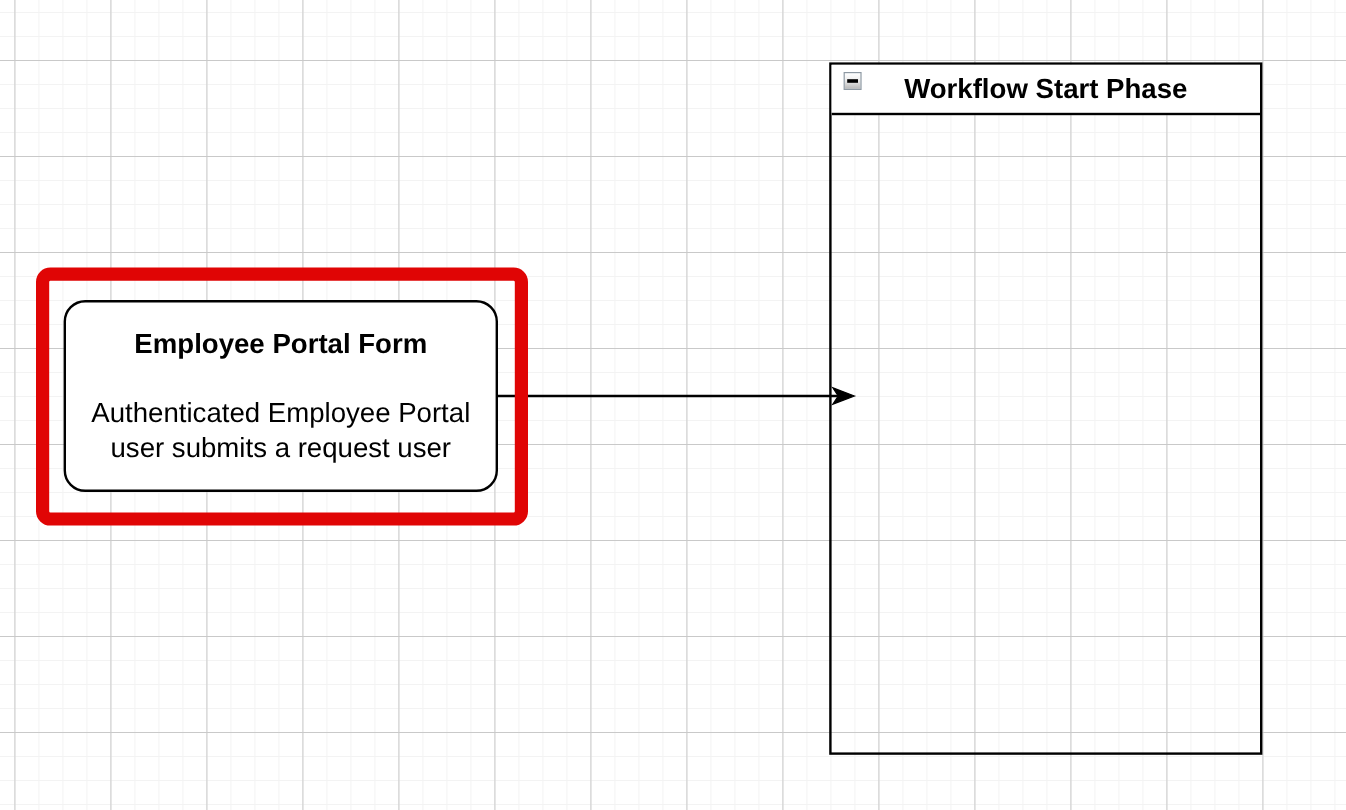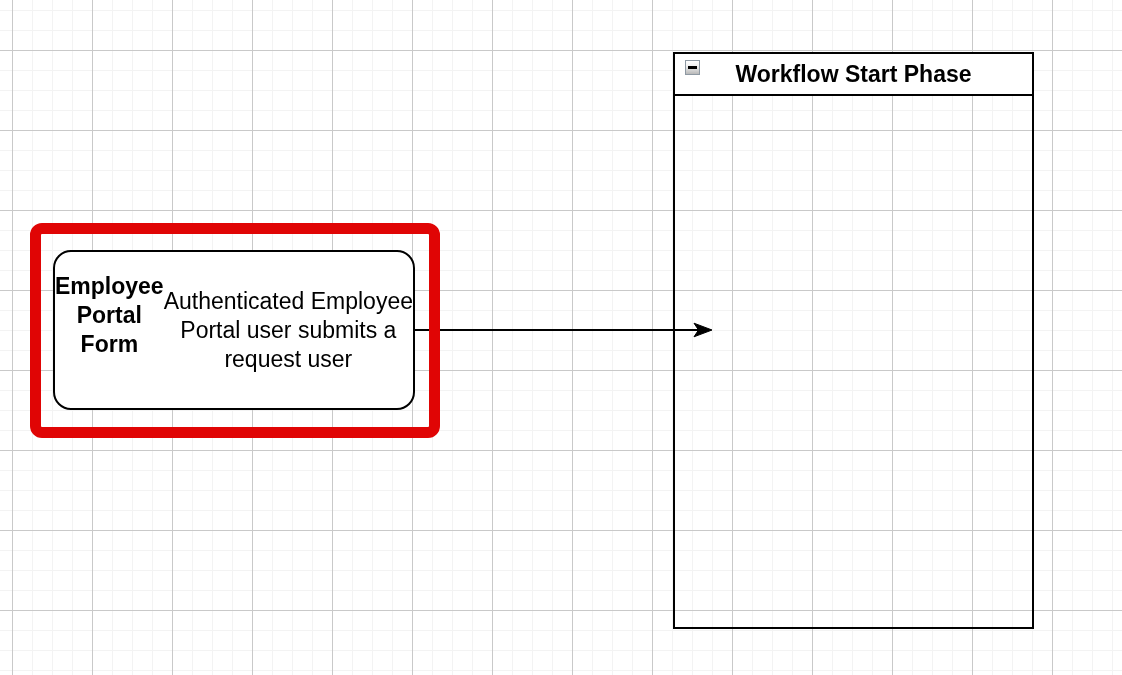--- a/index.html
+++ b/index.html
@@ -28,21 +28,21 @@
     left: 0;
     top: 0;
     width: 1122px;
     height: 675px;
     z-index: 1;
   }
 
   
   .container-frame {
     position: absolute;
-    left: 673px;
+    left: 691px;
     top: 52px;
     width: 357px;  
     height: 573px; 
     border: 2px solid #000000;
     background: transparent;
     z-index: 2;
   }
   .container-header {
     position: relative;
     height: 40px;
@@ -86,21 +86,21 @@
   .node {
     position: absolute;
     left: 53px;
     top: 250px;
     width: 358px;  
     height: 156px; 
     border: 2px solid #000000;
     border-radius: 18px;
     background: #ffffff;
     display: flex;
-    flex-direction: row;
+    flex-direction: column;
     align-items: center;
     justify-content: center;
     text-align: center;
     z-index: 3;
   }
   .node-title {
     font-size: 23px;
     font-weight: bold;
     line-height: 29px;
     color: #000000;

